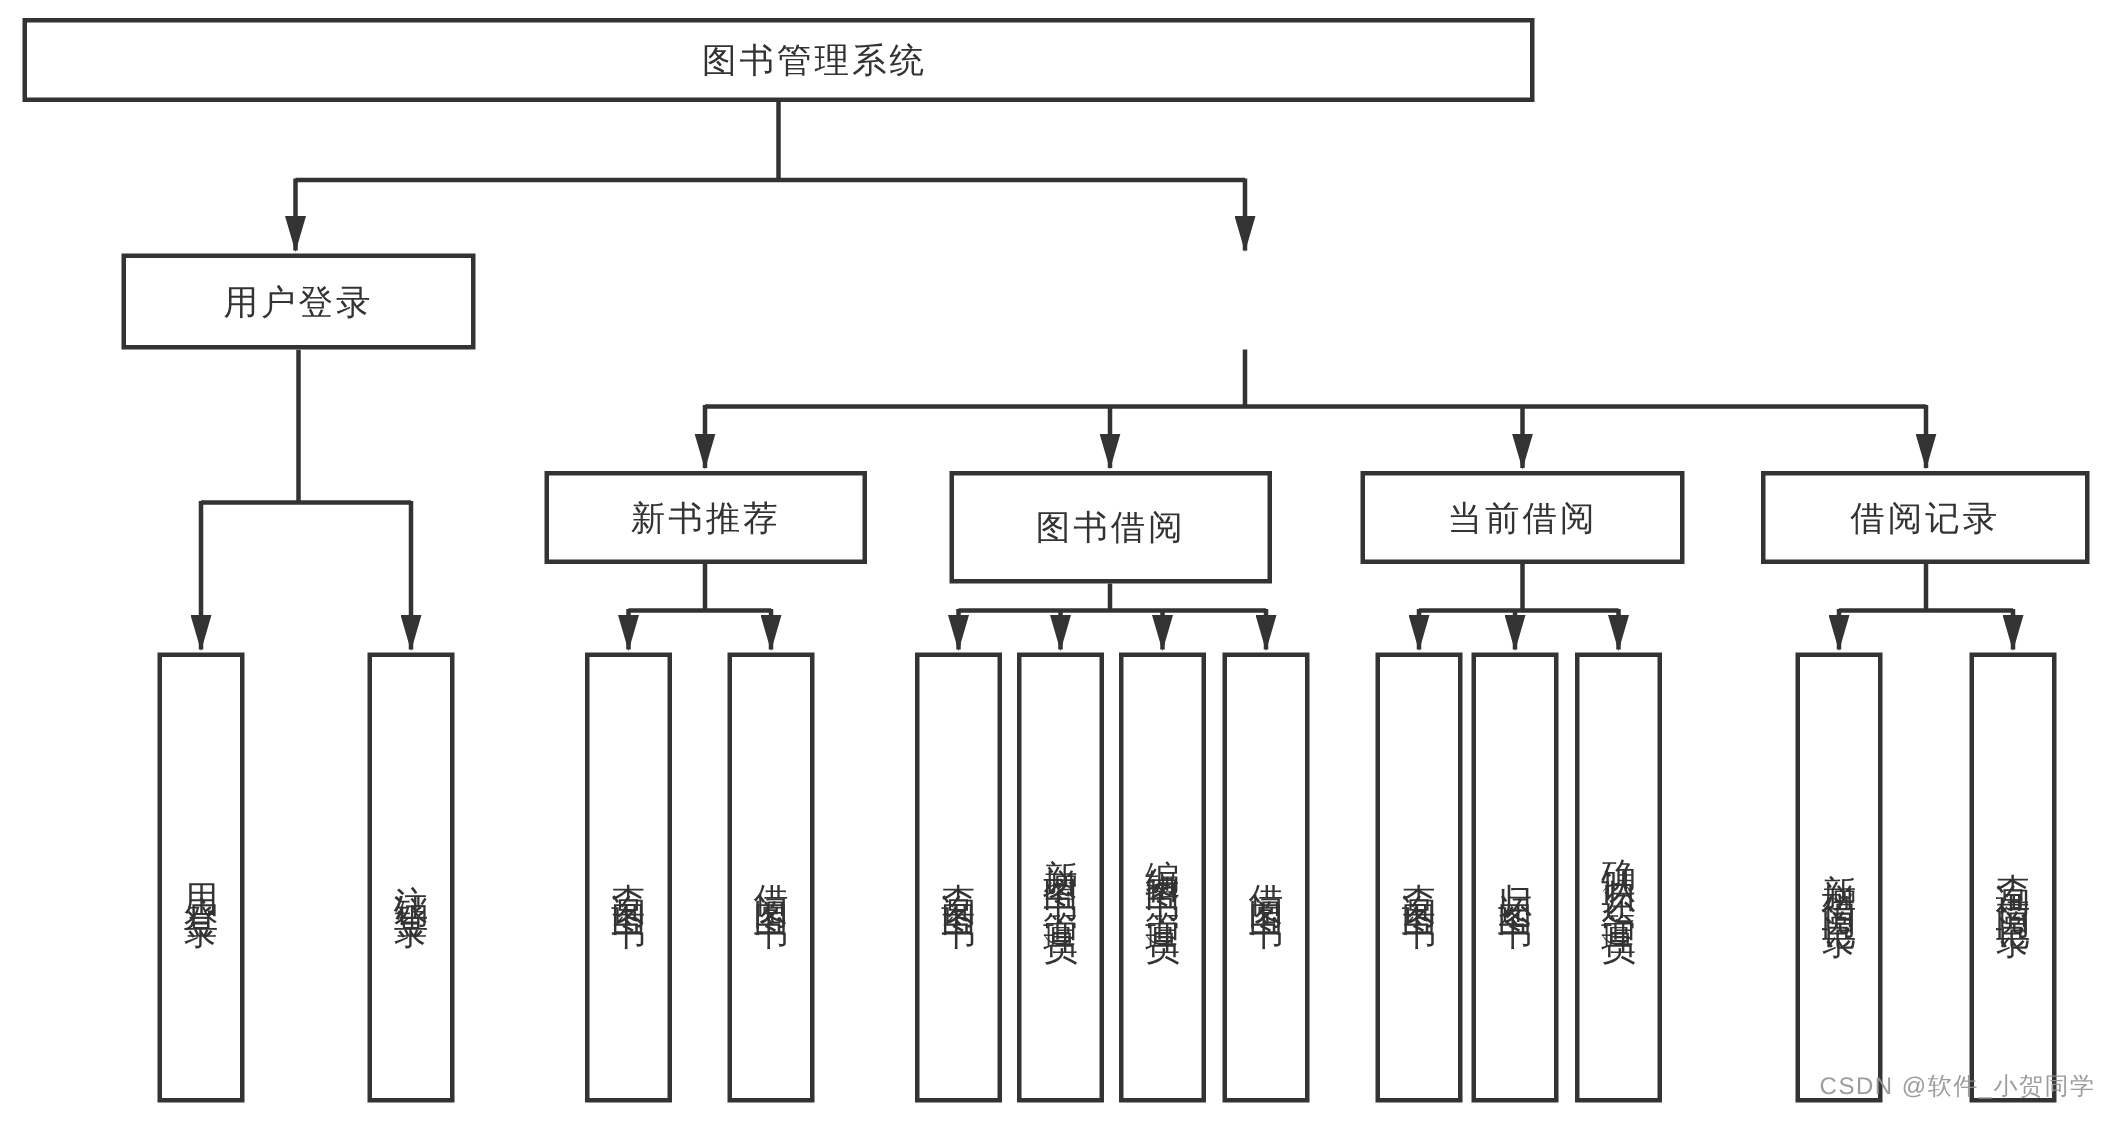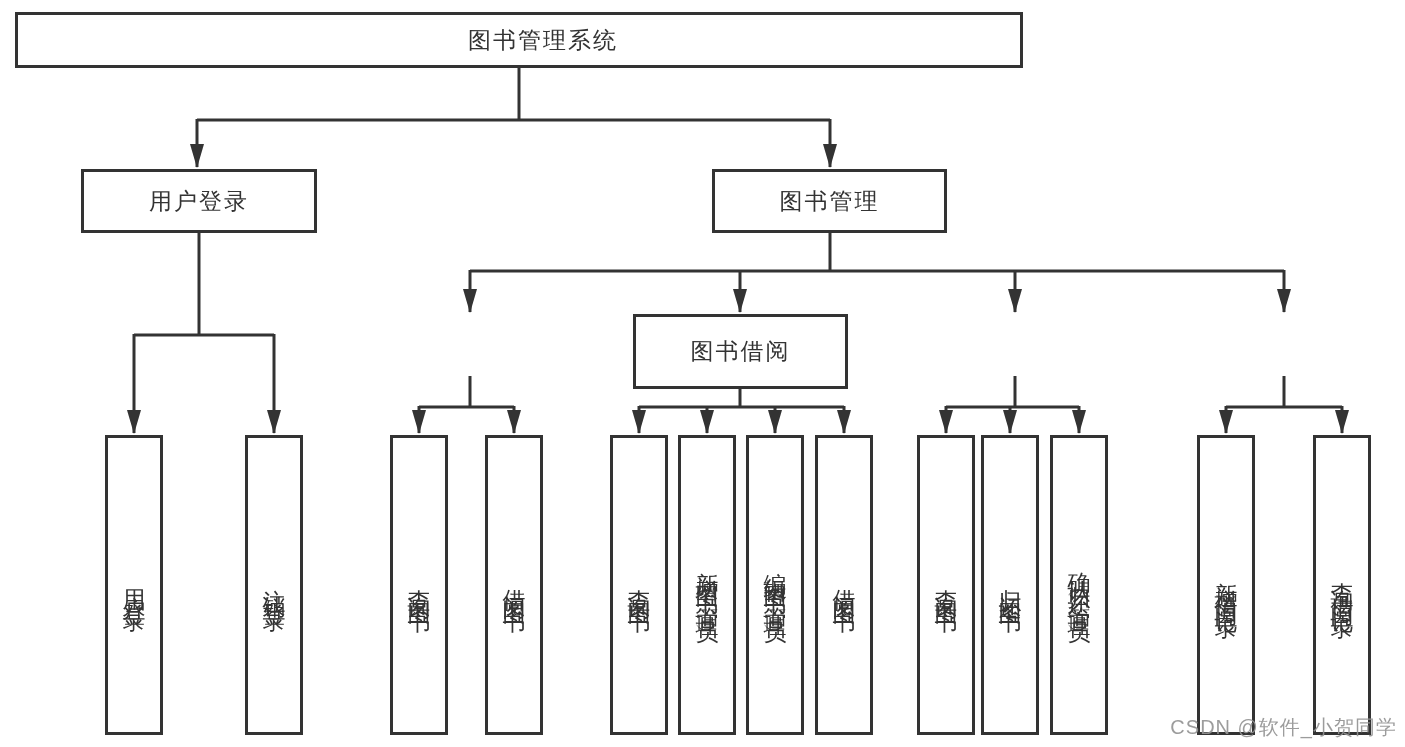--- a/index.html
+++ b/index.html
@@ -50,21 +50,21 @@
     text-orientation: mixed;
     font-size: 23px;
     letter-spacing: 7px;
     line-height: 1;
     white-space: nowrap;
   }
   .watermark {
     position: absolute;
     top: 714px;
     right: 8px;
-    font-size: 20px;
+    font-size: 16px;
     color: rgba(148, 148, 148, 0.92);
     letter-spacing: 1px;
     z-index: 5;
     white-space: nowrap;
   }
 </style>
 </head>
 <body>
 
 <div id="canvas">
@@ -131,27 +131,33 @@
     </g>
   </svg>
 
   <div class="box h" style="left:15px; top:12px; width:1008px; height:56px;padding-left:48px;">
     <span class="lbl">图书管理系统</span>
   </div>
 
   <div class="box h" style="left:81px; top:169px; width:236px; height:64px;">
     <span class="lbl">用户登录</span>
   </div>
-  <div class="box h" style="left:712px; top:169px; width:235px; height:64px;">
-    <span class="lbl">图书管理</span>
-  </div>
-
+
+  <div class="box h" style="left:363px; top:314px; width:215px; height:62px;">
+    <span class="lbl">新书推荐</span>
+  </div>
   <div class="box h" style="left:633px; top:314px; width:215px; height:75px;">
     <span class="lbl">图书借阅</span>
   </div>
+  <div class="box h" style="left:907px; top:314px; width:216px; height:62px;">
+    <span class="lbl">当前借阅</span>
+  </div>
+  <div class="box h" style="left:1174px; top:314px; width:219px; height:62px;">
+    <span class="lbl">借阅记录</span>
+  </div>
 
   <div class="box v" style="left:105px;">
     <span class="vlbl">用户登录</span>
   </div>
   <div class="box v" style="left:245px;">
     <span class="vlbl">注销登录</span>
   </div>
 
   <div class="box v" style="left:390px;">
     <span class="vlbl">查询图书</span>

